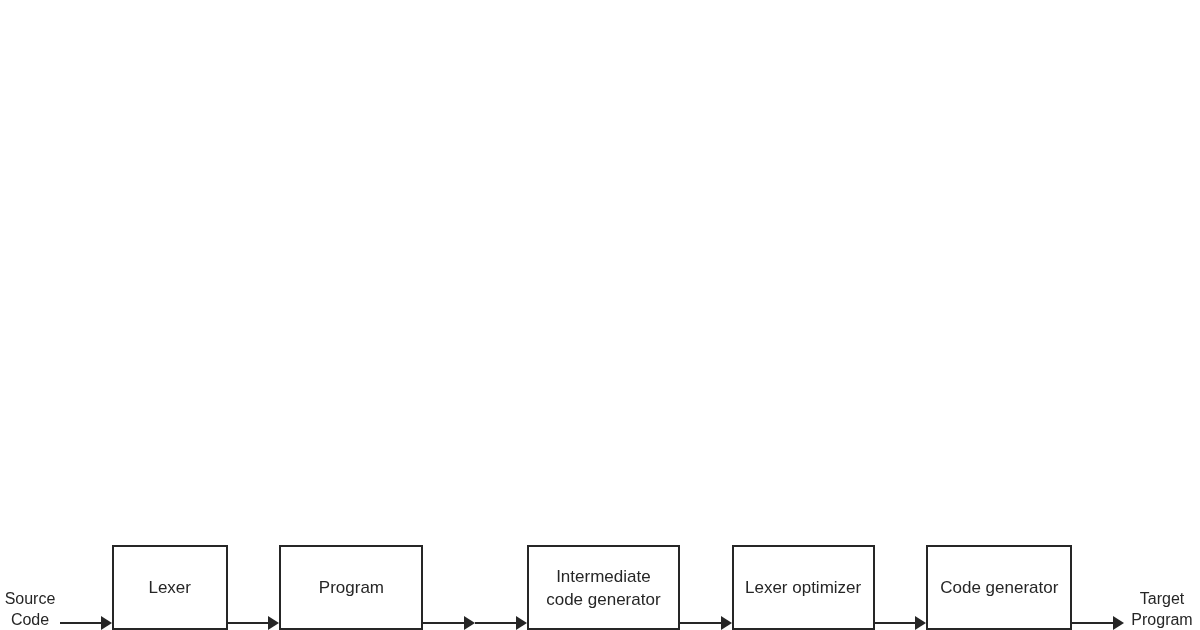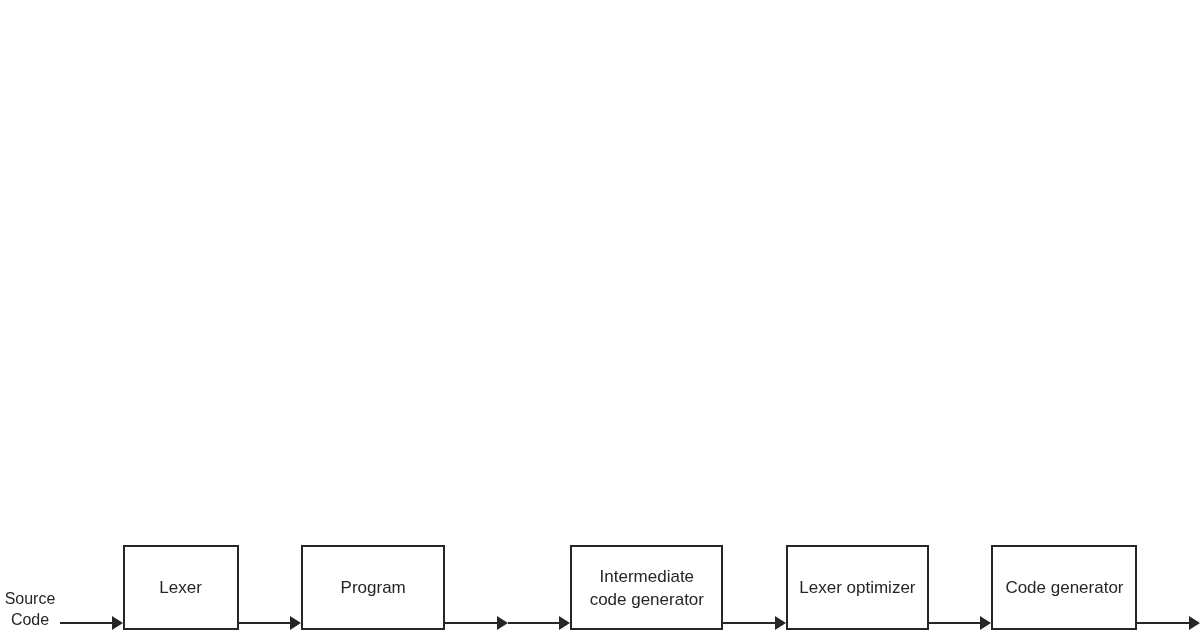--- a/index.html
+++ b/index.html
@@ -132,15 +132,17 @@
 
     <div class="stage-box w6">
       <span>Code generator</span>
     </div>
 
     <div class="arrow">
       <div class="arrow-line"></div>
       <div class="arrow-head"></div>
     </div>
 
+    <div class="endpoint-label target">Target
+Program</div>
 
   </div>
 </div>
 
 </body></html>

